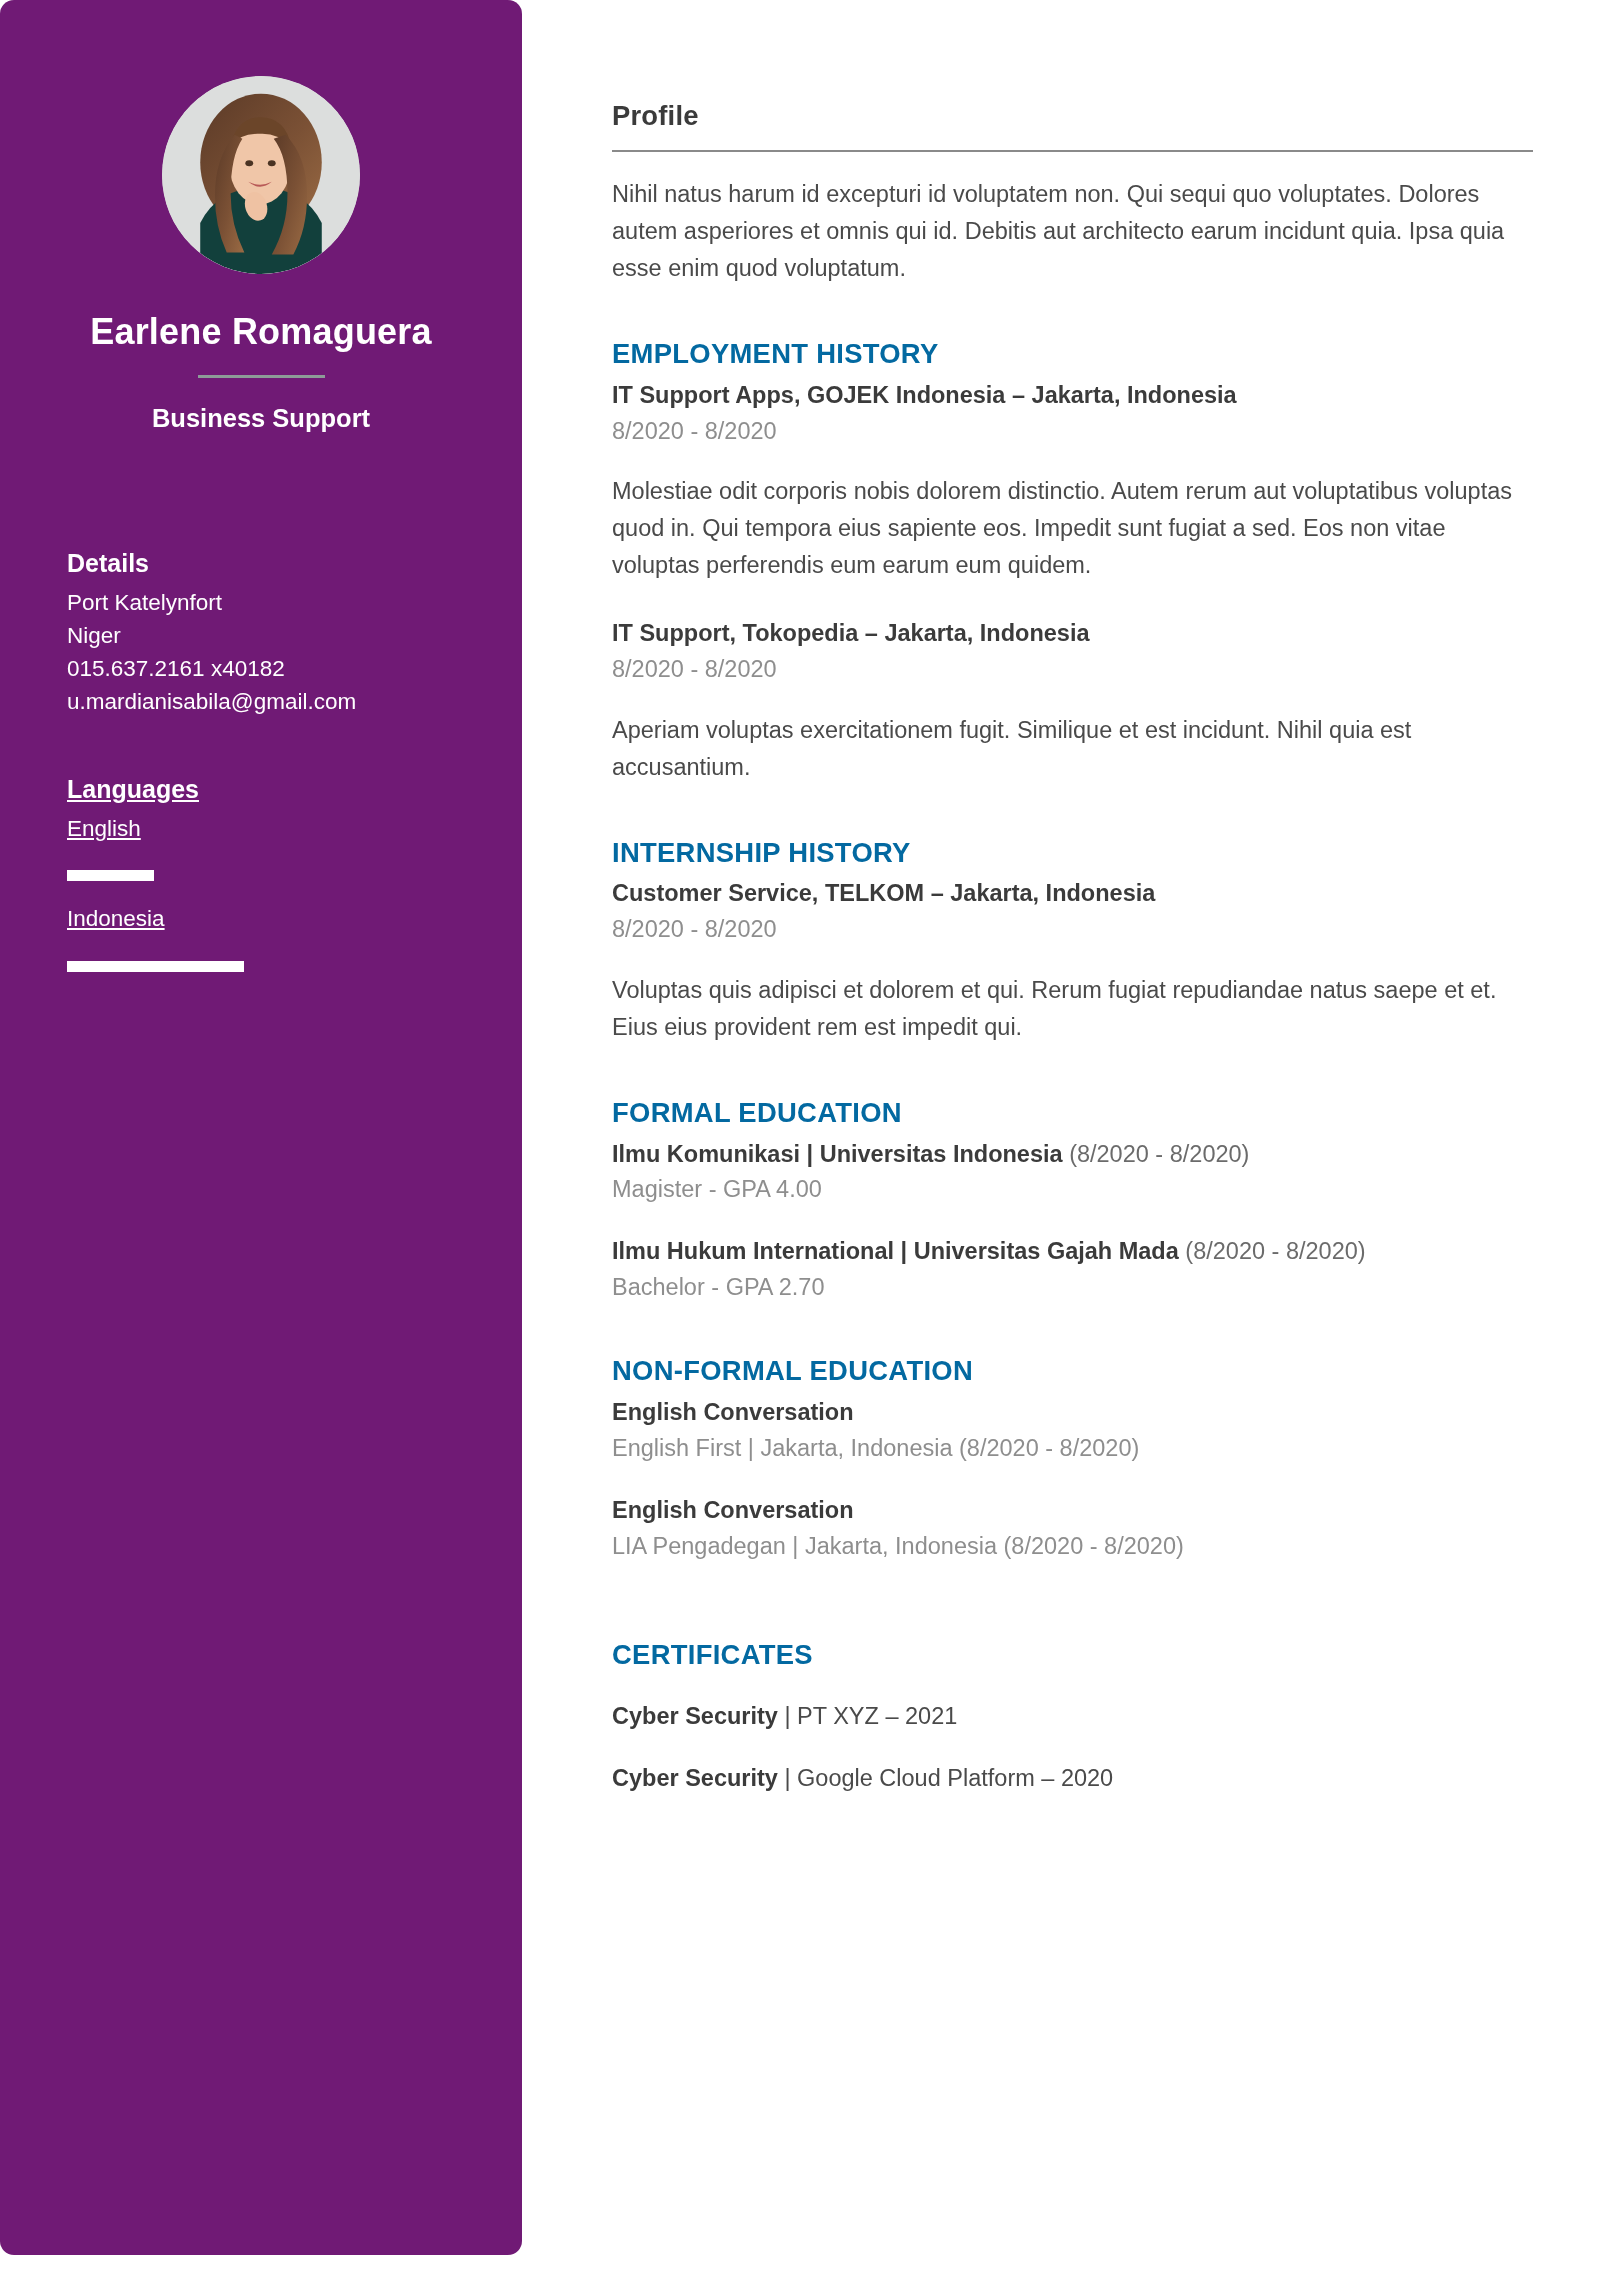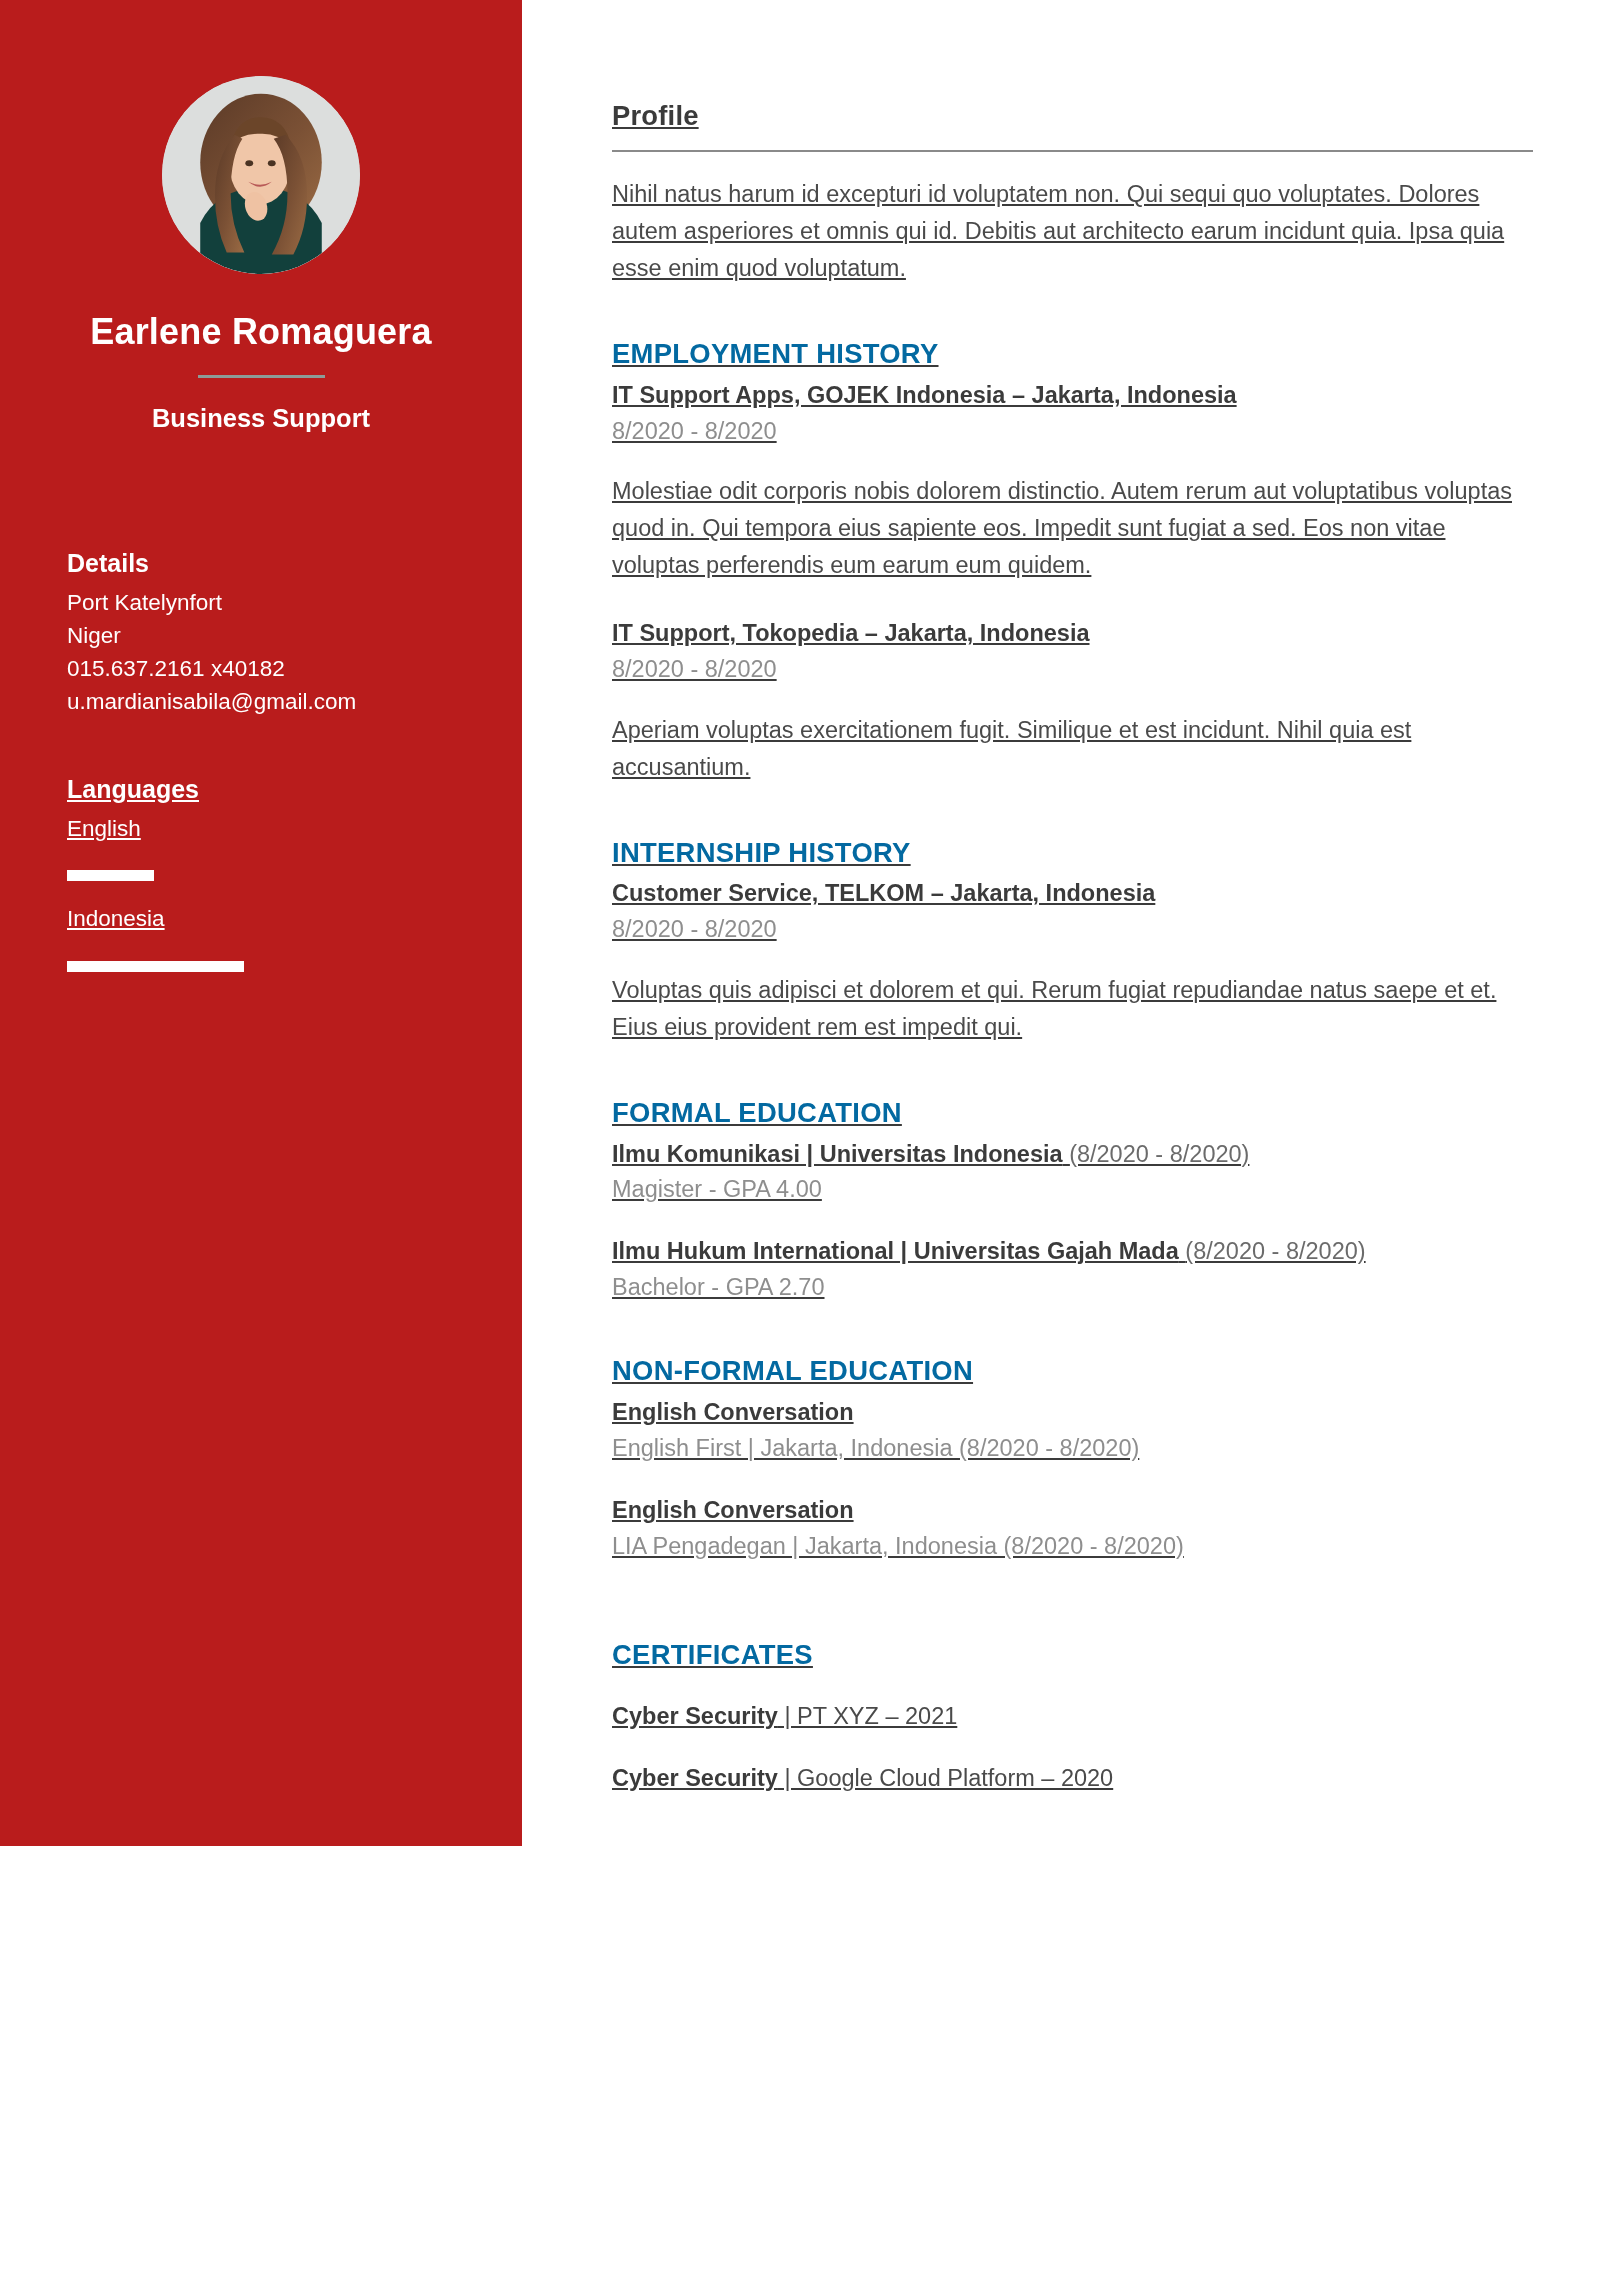--- a/index.html
+++ b/index.html
@@ -8,24 +8,25 @@
     font-family:"Liberation Sans", sans-serif;
     background:#ffffff;
     display:flex;
     overflow:hidden;
   }
 
   
   .sidebar{
     width:522px;
     min-width:522px;
-    height:1846px;
-    background:#b91c1c;
+    height:2255px;
+    background:#701a75;
     color:#ffffff;
     position:relative;
+    border-radius:14px;
   }
   .avatar-wrap{
     display:flex;
     justify-content:center;
     padding-top:76px;
   }
   .avatar{
     width:198px;
     height:198px;
     border-radius:50%;
@@ -92,21 +93,20 @@
     background:#ffffff;
   }
 
   
   .main{
     flex:1;
     height:2019px;
     background:#ffffff;
     padding:100px 90px 0 90px;
     color:#3b3b3b;
-    text-decoration:underline;
   }
   .profile-h{
     font-size:27.4px;
     font-weight:bold;
     color:#3b3b3b;
     letter-spacing:0.2px;
   }
   .profile-rule{
     height:2.9px;
     background:#8a8a8a;

